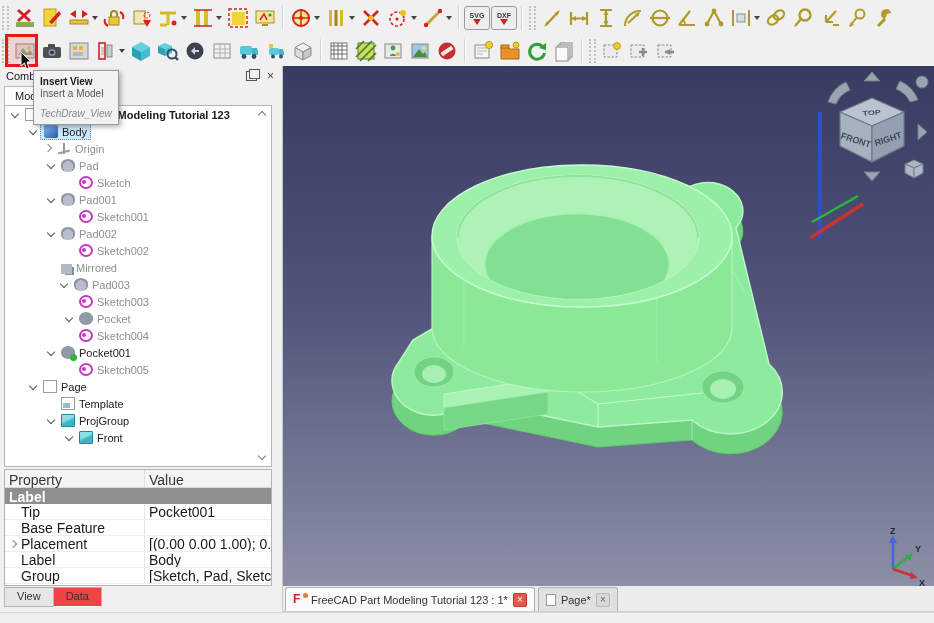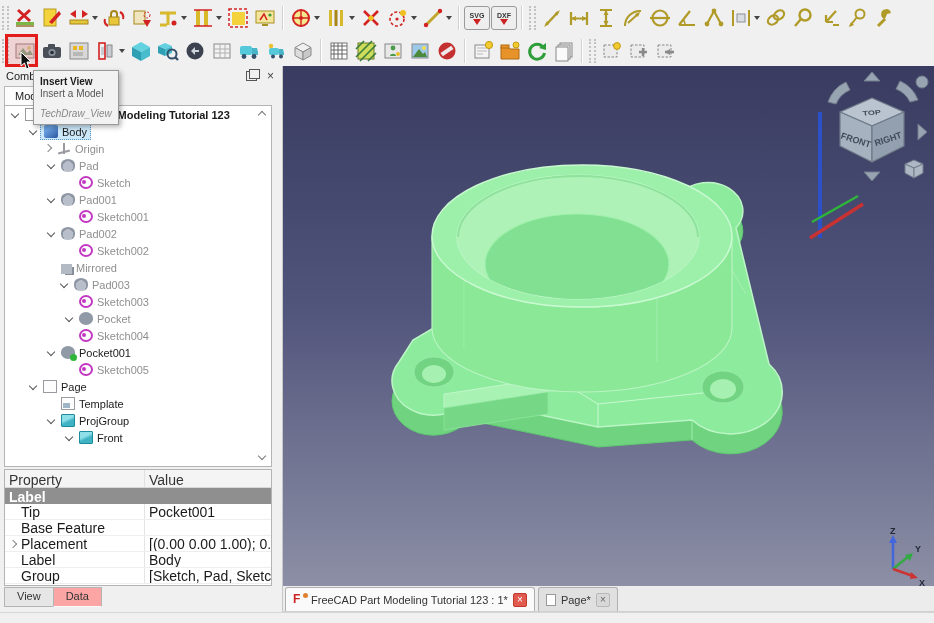--- a/index.html
+++ b/index.html
@@ -63,21 +63,21 @@
 .phead span{padding:2px 4px}
 .pgroup{height:16px;background:#8f8f8f;color:#fff;padding:1px 4px;font-weight:bold}
 .prow{display:flex;height:16px;border-bottom:1px solid #eee}
 .pname{width:140px;padding-left:16px;display:flex;align-items:center;border-right:1px solid #e4e4e4;position:relative}
 .pname .chev{position:absolute;left:1px;top:2px}
 .pval{flex:1;padding:0 4px;display:flex;align-items:center;white-space:nowrap;overflow:hidden}
 .pc1{width:140px;border-right:1px solid #e0e0e0}
 
 #vdtabs{position:absolute;left:4px;top:521px;height:20px;display:flex}
 .vdtab{padding:2px 12px;border:1px solid #b4b4b4;background:#e6e6e6;color:#333;margin-right:-1px}
-.vdtab.act{background:#fca5a5;border-bottom:1px solid #fcfcfc}
+.vdtab.act{background:#ef4444;border-bottom:1px solid #fcfcfc}
 
 #tip{position:absolute;left:33px;top:70px;width:86px;z-index:40;background:#f2f2f2;border:1px solid #9a9a9a;box-shadow:2px 2px 5px rgba(0,0,0,.3);padding:5px 6px;font-size:10px}
 #tip .t1{font-weight:bold;color:#1a1a1a;margin-bottom:1px}
 #tip .t2{color:#555;margin-bottom:9px}
 #tip .t3{color:#888;font-style:italic}
 
 #view{position:absolute;left:283px;top:66px;width:651px;height:520px;background:linear-gradient(#393c60,#50537a 45%,#8c8fa5);overflow:hidden}
 #flange{position:absolute;left:97px;top:70px}
 #navcube{position:absolute;right:4px;top:6px}
 #oaxes{position:absolute;left:520px;top:40px}

